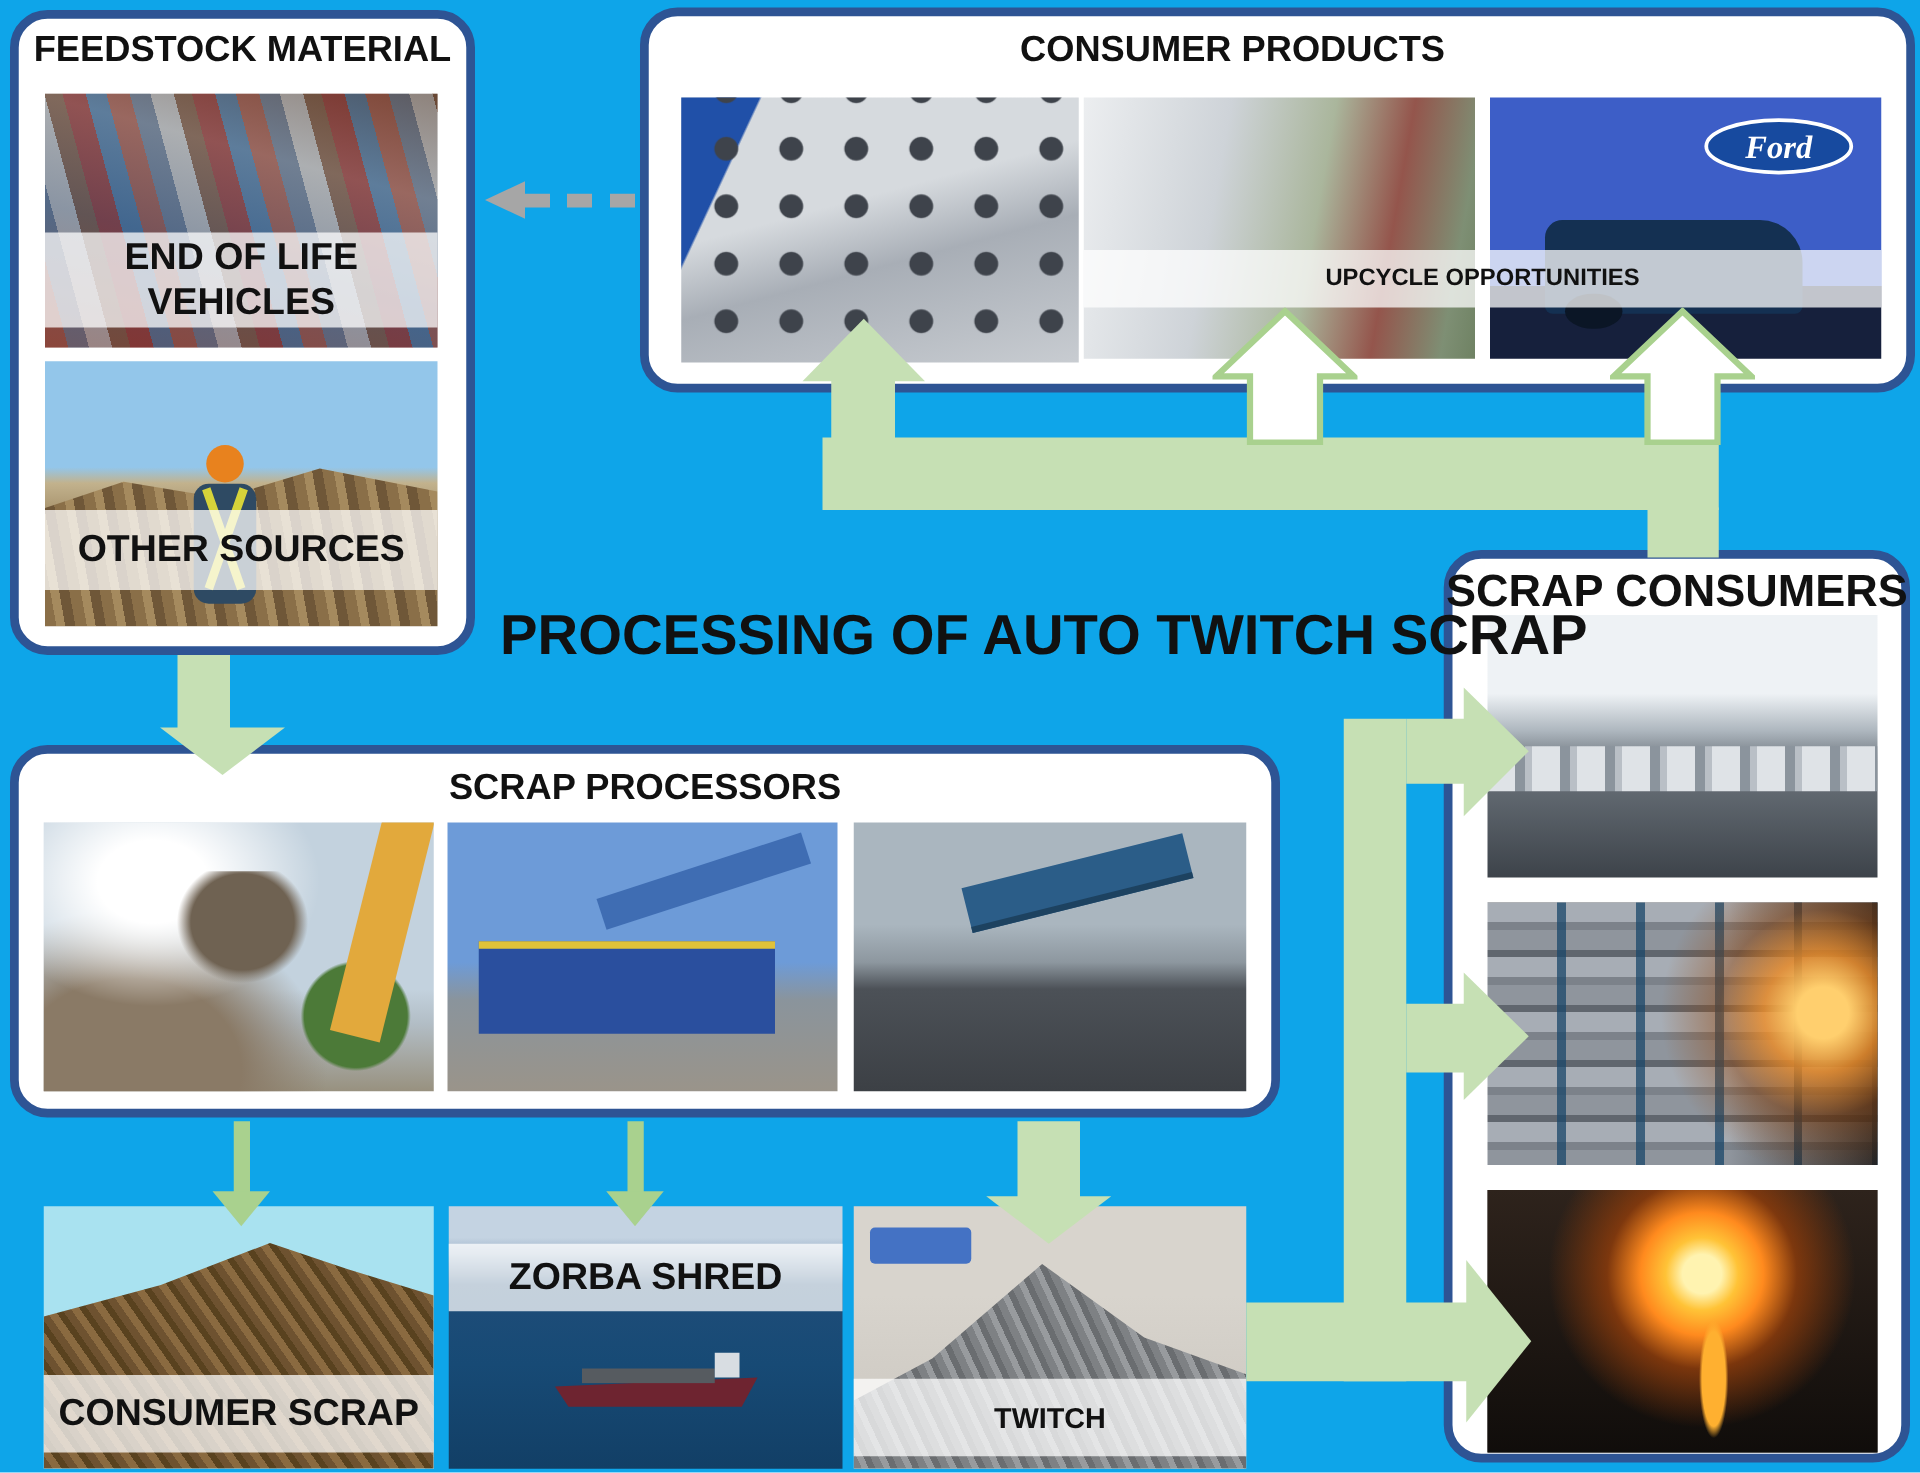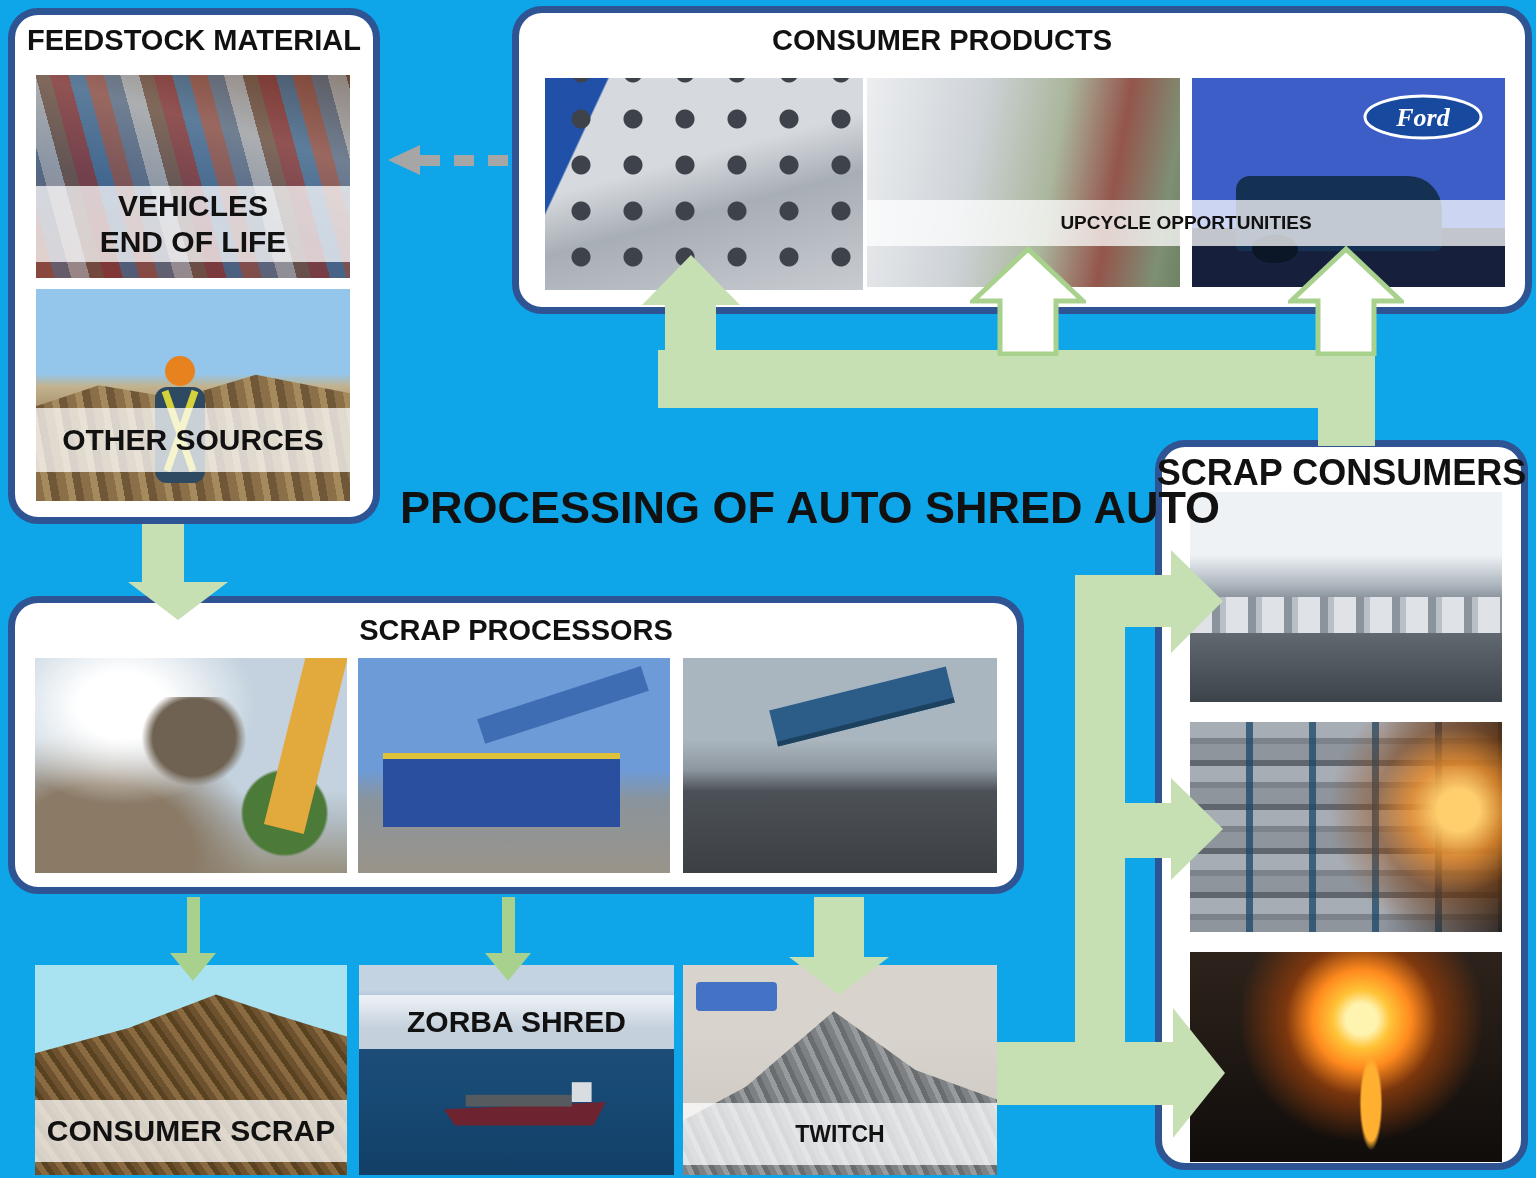--- a/index.html
+++ b/index.html
@@ -95,36 +95,36 @@
 </head>
 <body>
 
 <div id="stage">
 
   <div class="box" style="left:8px;top:8px;width:372px;height:516px;"></div>
   <div class="box-title" style="left:8px;top:24px;width:372px;">FEEDSTOCK MATERIAL</div>
 
   <div class="photo ph-eol" style="left:36px;top:75px;width:314px;height:203px;"></div>
   <div class="cap" style="left:36px;top:186px;width:314px;height:74px;font-size:30px;line-height:36px;padding-top:2px;">
+    <div>END OF LIFE</div>
     <div>VEHICLES</div>
-    <div>END OF LIFE</div>
   </div>
 
   <div class="photo ph-other" style="left:36px;top:289px;width:314px;height:212px;">
     <div class="debris"></div>
     <svg width="74" height="140" viewBox="0 0 74 140" style="position:absolute;left:34%;top:30%;">
       <circle cx="37" cy="18" r="15" fill="#e8821e"></circle>
       <rect x="12" y="34" width="50" height="96" rx="12" fill="#2e4a63"></rect>
       <path d="M22 38 L50 118 M52 38 L24 118" stroke="#d6d33a" stroke-width="7" fill="none"></path>
     </svg>
   </div>
   <div class="cap" style="left:36px;top:408px;width:314px;height:64px;font-size:30px;line-height:64px;">OTHER SOURCES</div>
 
   <div class="box" style="left:512px;top:6px;width:1020px;height:308px;"></div>
-  <div class="box-title" style="left:512px;top:24px;width:860px;">CONSUMER PRODUCTS</div>
+  <div class="box-title" style="left:512px;top:24px;width:860px;padding-left:44px;">CONSUMER PRODUCTS</div>
 
   <div class="photo ph-engine" style="left:545px;top:78px;width:318px;height:212px;"></div>
   <div class="photo ph-ev" style="left:867px;top:78px;width:313px;height:209px;"></div>
   <div class="photo ph-ford" style="left:1192px;top:78px;width:313px;height:209px;">
     <svg width="124" height="48" viewBox="0 0 124 48" style="position:absolute;left:54%;top:7%;">
       <ellipse cx="62" cy="24" rx="58" ry="21" fill="#174a9f" stroke="#ffffff" stroke-width="3"></ellipse>
       <text x="62" y="33" text-anchor="middle" fill="#ffffff" font-size="26" font-family="Liberation Serif, serif" font-style="italic" font-weight="bold">Ford</text>
     </svg>
     <div class="truck"></div>
   </div>
@@ -168,21 +168,21 @@
 
   <div class="box" style="left:1155px;top:440px;width:373px;height:730px;"></div>
   <div class="box-title" style="left:1155px;top:452px;width:373px;font-size:36px;">SCRAP CONSUMERS</div>
 
   <div class="photo ph-coils" style="left:1190px;top:492px;width:312px;height:210px;">
     <div class="coilband"></div>
   </div>
   <div class="photo ph-ingots" style="left:1190px;top:722px;width:312px;height:210px;"></div>
   <div class="photo ph-molten" style="left:1190px;top:952px;width:312px;height:210px;"></div>
 
-  <div class="main-title" style="left:400px;top:482px;width:740px;">PROCESSING OF AUTO SHRED AUTO</div>
+  <div class="main-title" style="left:400px;top:482px;width:740px;">PROCESSING OF AUTO TWITCH SCRAP</div>
 
   <div class="dash" style="left:420px;top:155px;width:92px;"></div>
   <div class="tri" style="left:388px;top:145px;border-top:15px solid transparent;border-bottom:15px solid transparent;border-right:32px solid #A6A6A6;"></div>
 
   <div class="g" style="left:142px;top:524px;width:42px;height:60px;"></div>
   <div class="tri" style="left:128px;top:582px;border-left:50px solid transparent;border-right:50px solid transparent;border-top:38px solid #C6E0B4;"></div>
 
   <div class="gm" style="left:187px;top:897px;width:13px;height:58px;"></div>
   <div class="tri" style="left:170px;top:953px;border-left:23px solid transparent;border-right:23px solid transparent;border-top:28px solid #A9D18E;"></div>
 

